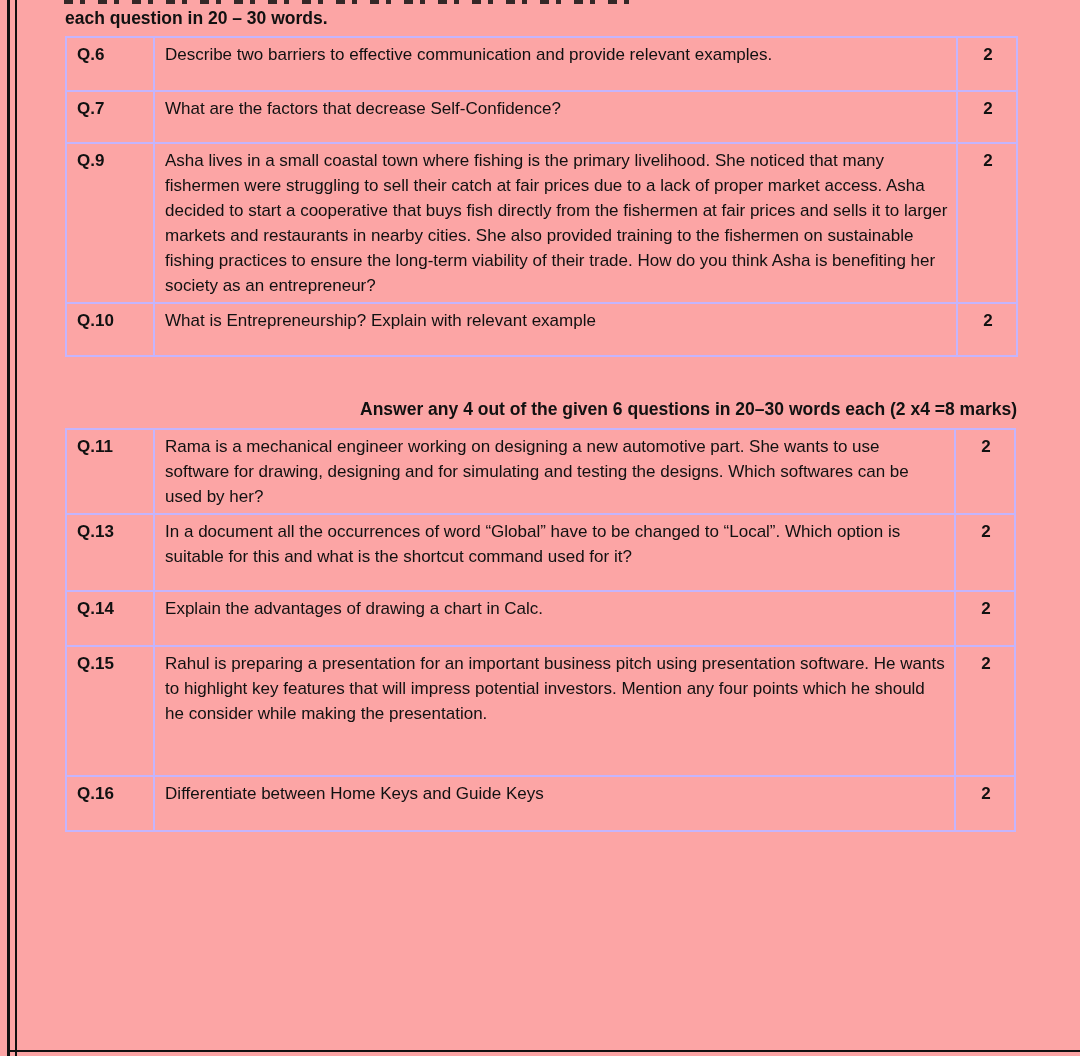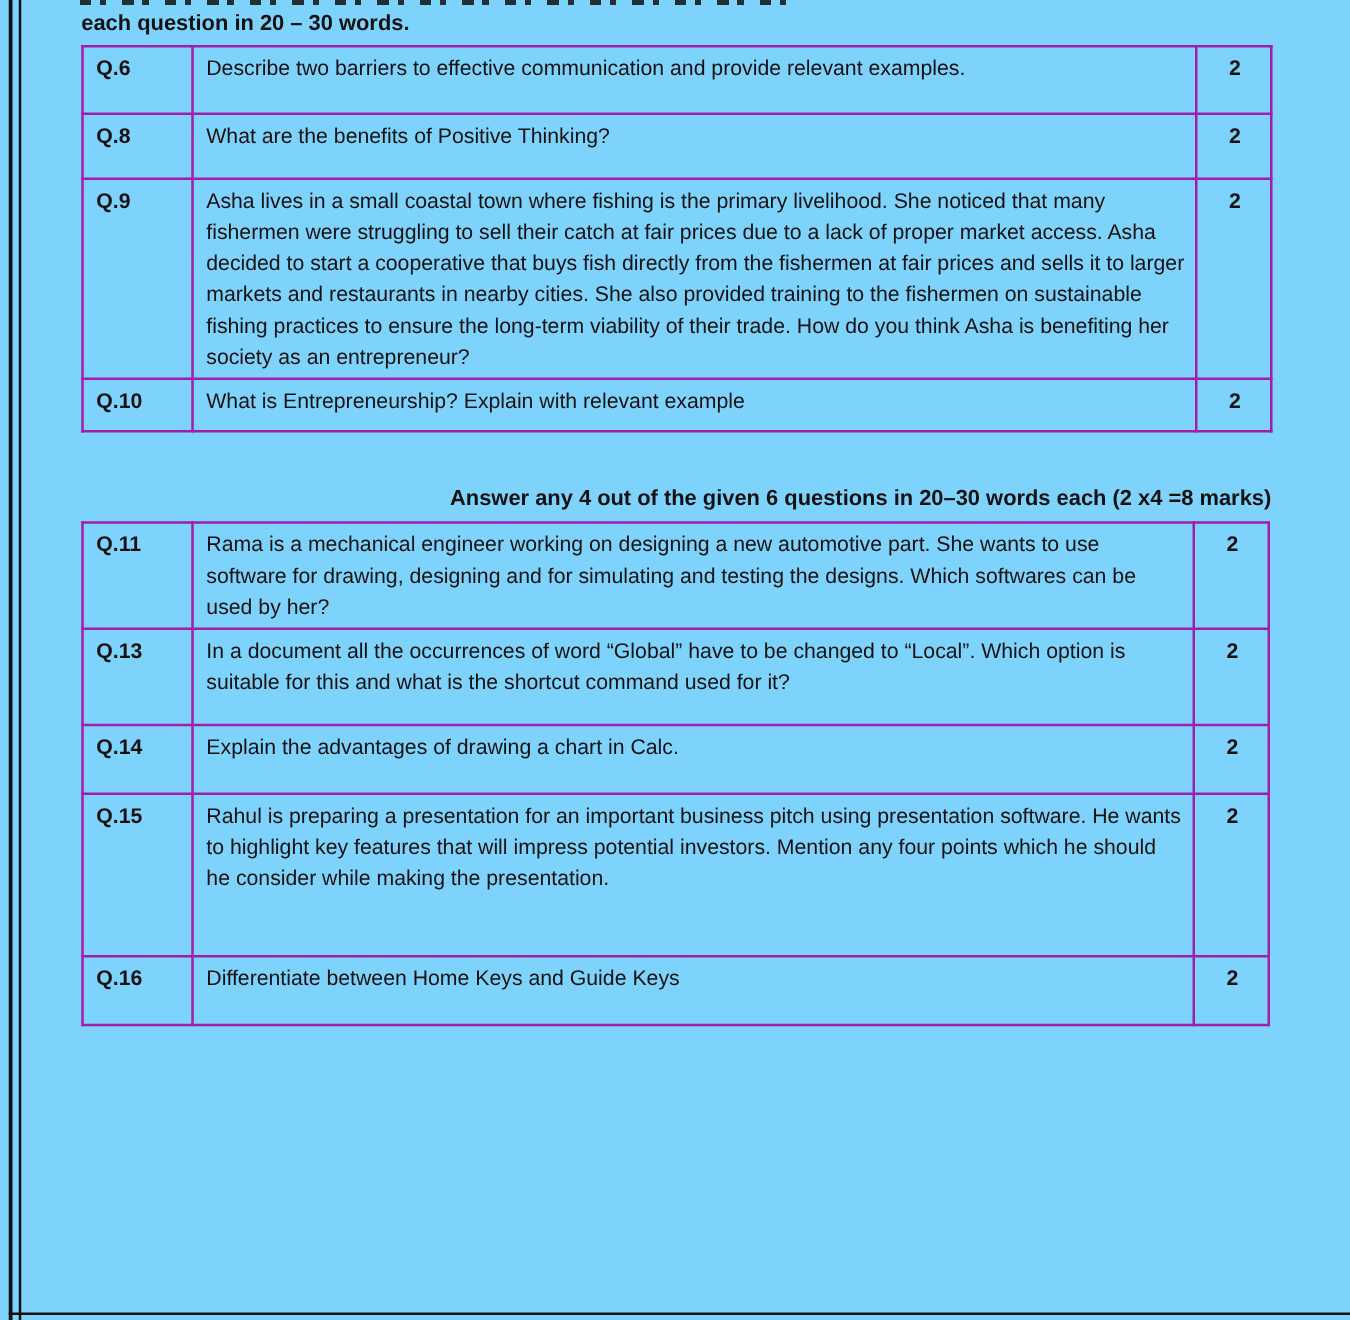--- a/index.html
+++ b/index.html
@@ -4,21 +4,21 @@
 <style>
   html, body {
     margin: 0;
     padding: 0;
     background: #ffffff;
   }
   .page {
     position: relative;
     width: 1080px;
     height: 1056px;
-    background: #7dd3fc;
+    background: #fca5a5;
     overflow: hidden;
     font-family: "Liberation Sans", sans-serif;
     color: #111111;
   }
   
   .border-left-outer {
     position: absolute;
     left: 7px; top: 0; bottom: 0;
     width: 3px;
     background: #111111;
@@ -57,21 +57,21 @@
     font-weight: bold;
     font-size: 17.5px;
     margin: 0 0 7px 0;
   }
   table.qtable {
     border-collapse: collapse;
     width: 951px;
     table-layout: fixed;
   }
   table.qtable td {
-    border: 2px solid #a21caf;
+    border: 2px solid #c4b5fd;
     vertical-align: top;
     font-size: 17px;
     line-height: 25px;
     padding: 4px 8px 4px 10px;
     overflow: hidden;
     margin-top: 44px;
   }
   td.qnum {
     font-weight: bold;
     padding-left: 9px;
@@ -115,30 +115,30 @@
         <col style="width:803px">
         <col style="width:60px">
       </colgroup>
       <tbody>
         <tr style="height:54px">
           <td class="qnum">Q.6</td>
           <td class="qtext">Describe two barriers to effective communication and provide relevant examples.</td>
           <td class="qmarks">2</td>
         </tr>
         <tr style="height:52px">
-          <td class="qnum">Q.8</td>
-          <td class="qtext">What are the benefits of Positive Thinking?</td>
+          <td class="qnum">Q.7</td>
+          <td class="qtext">What are the factors that decrease Self-Confidence?</td>
           <td class="qmarks">2</td>
         </tr>
         <tr style="height:148px">
           <td class="qnum">Q.9</td>
           <td class="qtext">Asha lives in a small coastal town where fishing is the primary livelihood. She noticed that many fishermen were struggling to sell their catch at fair prices due to a lack of proper market access. Asha decided to start a cooperative that buys fish directly from the fishermen at fair prices and sells it to larger markets and restaurants in nearby cities. She also provided training to the fishermen on sustainable fishing practices to ensure the long-term viability of their trade. How do you think Asha is benefiting her society as an entrepreneur?</td>
           <td class="qmarks">2</td>
         </tr>
-        <tr style="height:42px">
+        <tr style="height:53px">
           <td class="qnum">Q.10</td>
           <td class="qtext">What is Entrepreneurship? Explain with relevant example</td>
           <td class="qmarks">2</td>
         </tr>
       </tbody>
     </table>
 
     <p class="section-heading">Answer any 4 out of the given 6 questions in 20–30 words each (2 x4 =8 marks)</p>
 
     <table class="qtable">

